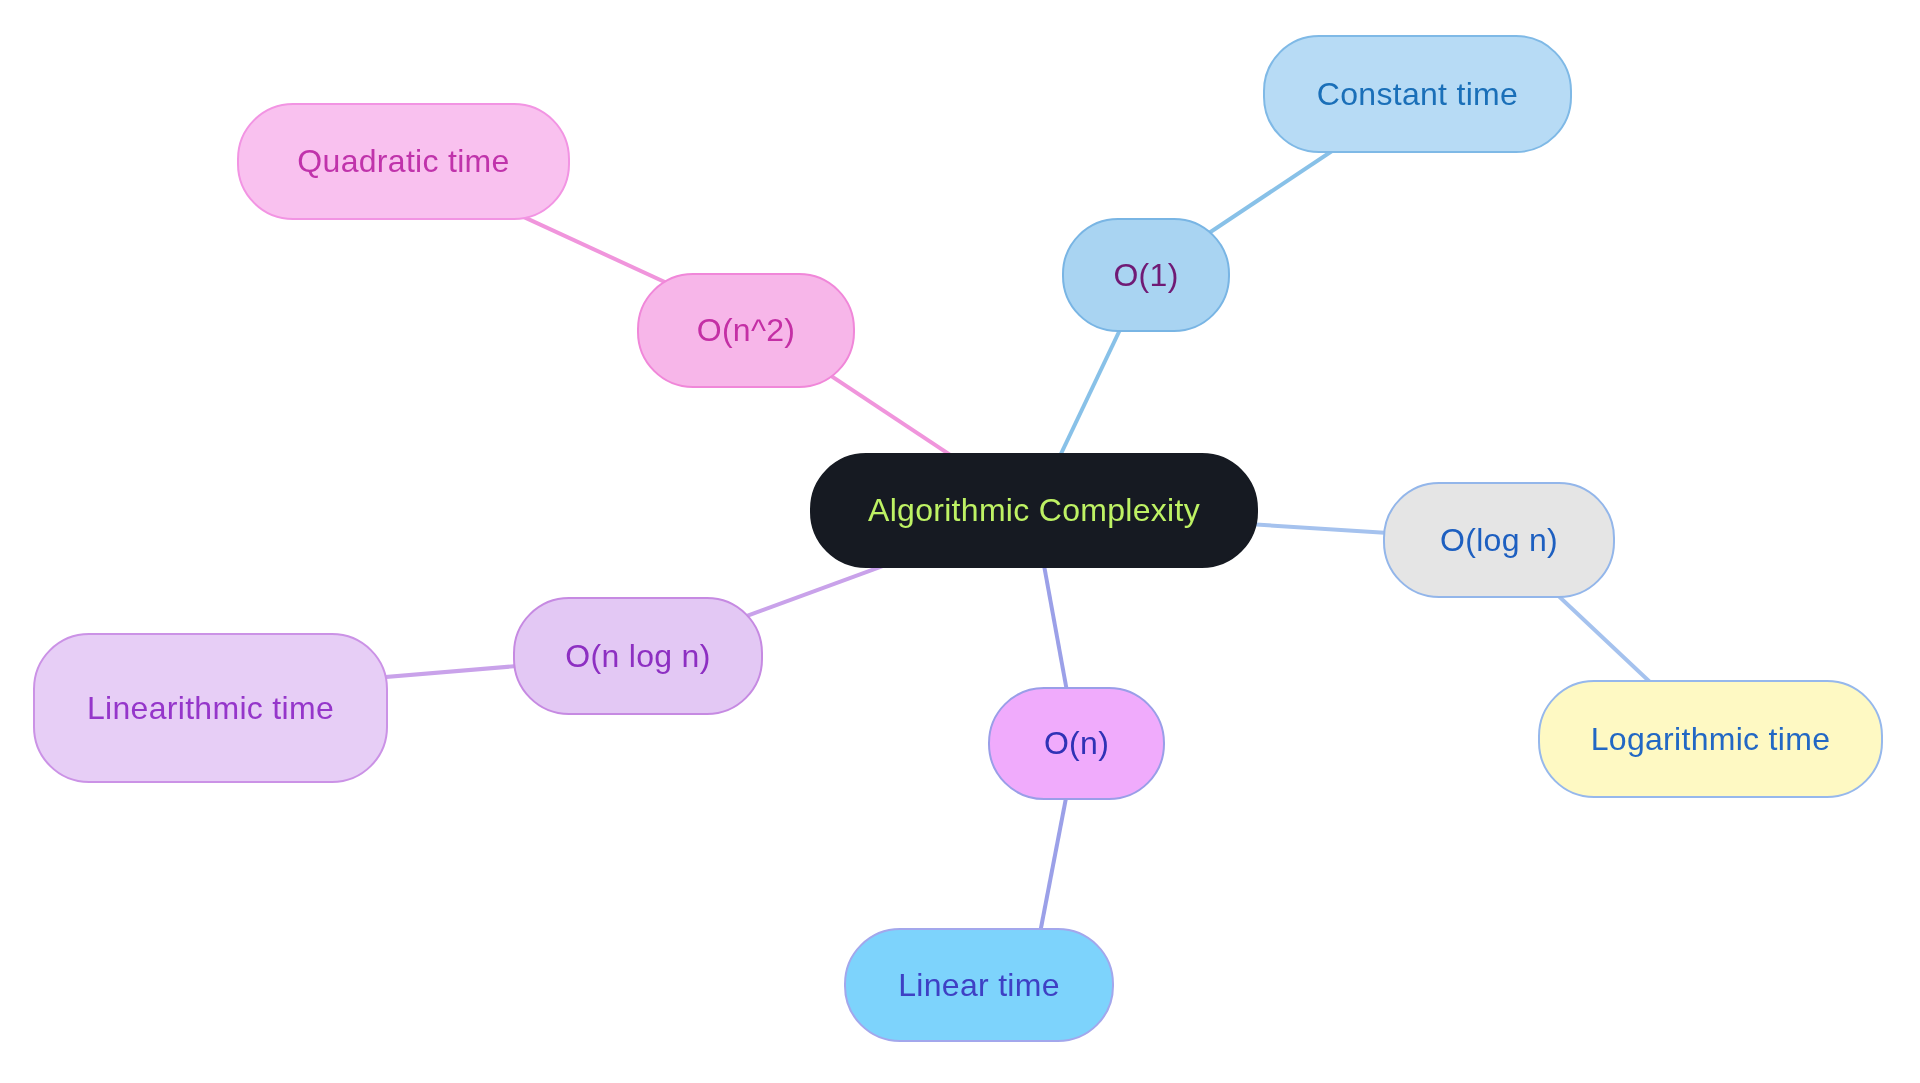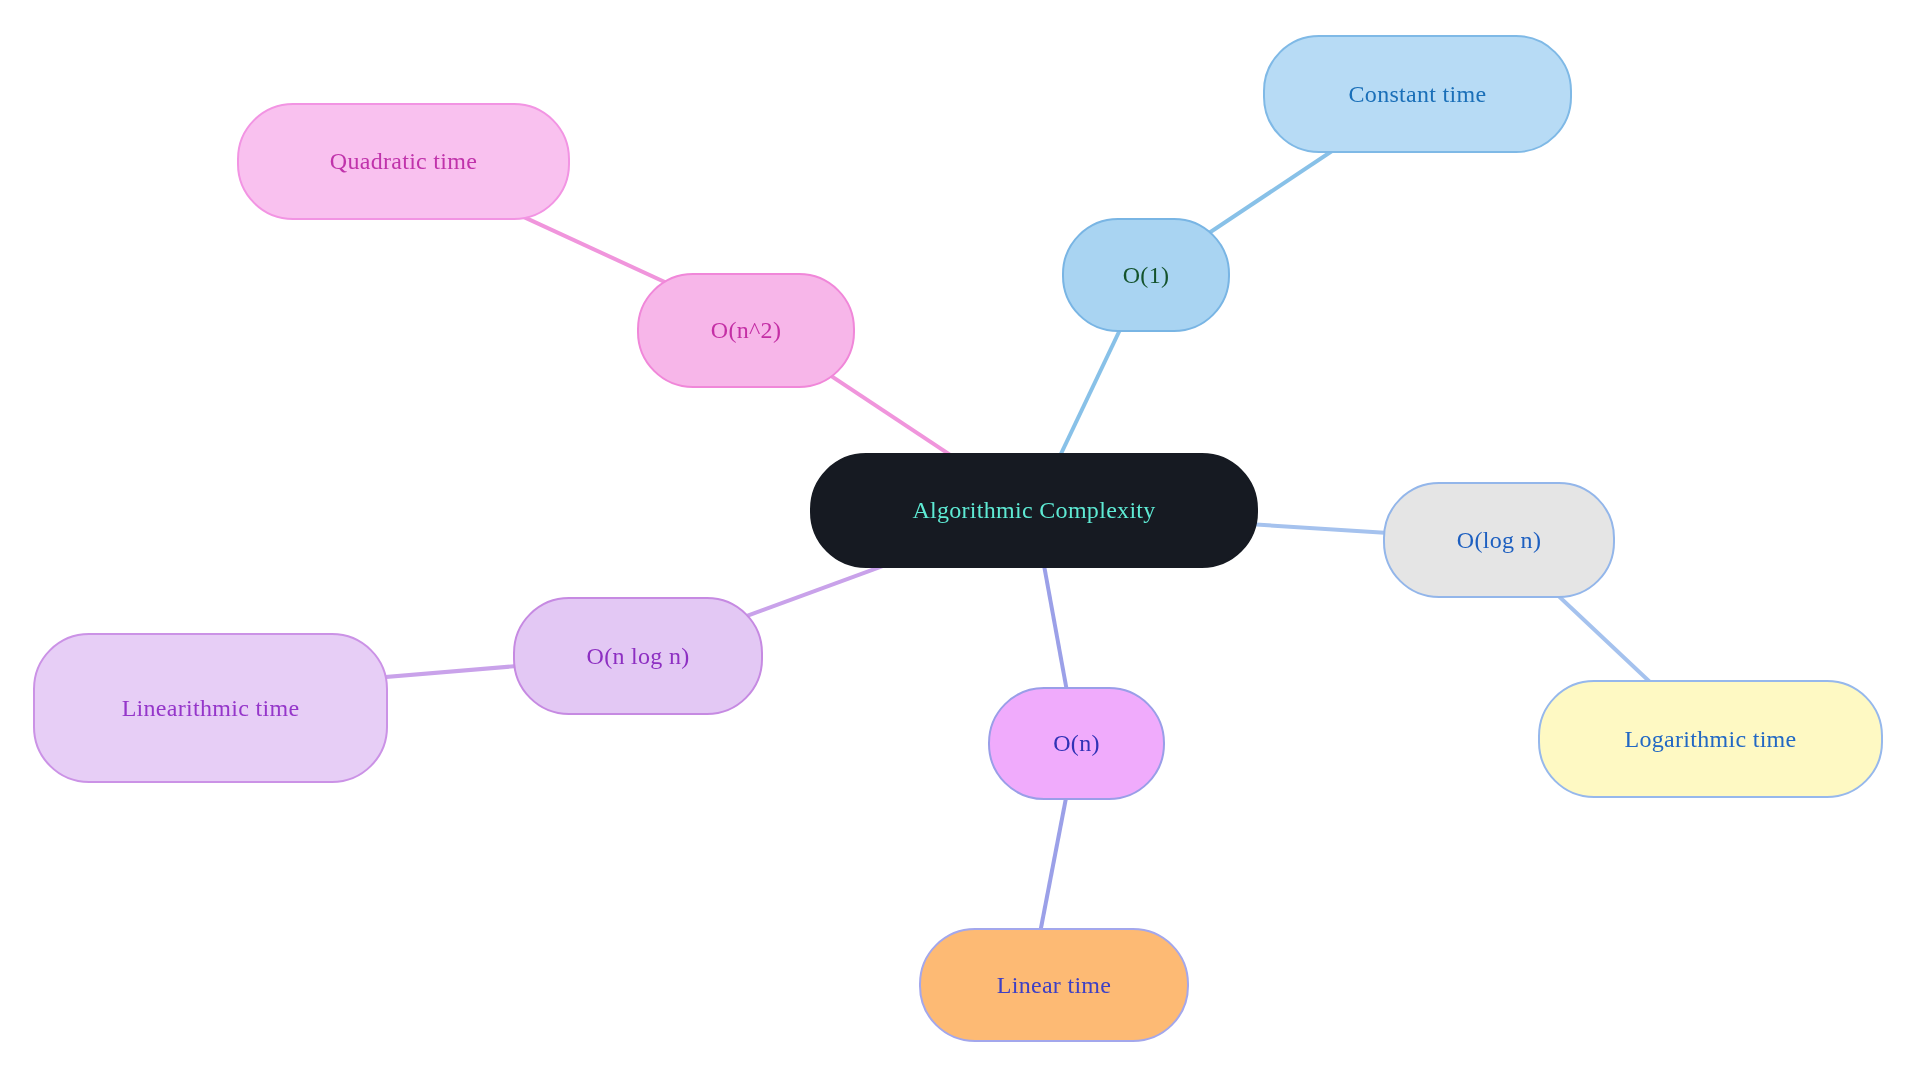--- a/index.html
+++ b/index.html
@@ -25,49 +25,48 @@
   }
   .node {
     position: absolute;
     z-index: 1;
     display: flex;
     align-items: center;
     justify-content: center;
     box-sizing: border-box;
     border: 2px solid transparent;
     border-radius: 56px;
-    font-size: 24px;
+    font-size: 32px;
     letter-spacing: 0.3px;
     white-space: nowrap;
     cursor: pointer;
     user-select: none;
-    font-family: Liberation Serif, serif;
   }
 </style>
 </head>
 <body>
 
 <div class="canvas">
   <svg id="edges" viewBox="0 0 1920 1083">
       <line x1="1034" y1="510.5" x2="1146" y2="275" stroke="#88c1e8" stroke-width="4"></line>
       <line x1="1146" y1="275" x2="1417.5" y2="94" stroke="#88c1e8" stroke-width="4"></line>
       <line x1="1034" y1="510.5" x2="1499" y2="540" stroke="#a5c2ee" stroke-width="4"></line>
       <line x1="1499" y1="540" x2="1710.5" y2="739" stroke="#a5c2ee" stroke-width="4"></line>
       <line x1="1034" y1="510.5" x2="1076.5" y2="743.5" stroke="#9ba0e8" stroke-width="4"></line>
       <line x1="1076.5" y1="743.5" x2="1030" y2="985" stroke="#9ba0e8" stroke-width="4"></line>
       <line x1="1034" y1="510.5" x2="638" y2="656" stroke="#c9a2ea" stroke-width="4"></line>
       <line x1="638" y1="656" x2="210.5" y2="691.5" stroke="#c9a2ea" stroke-width="4"></line>
       <line x1="1034" y1="510.5" x2="746" y2="319.5" stroke="#f095dc" stroke-width="4"></line>
       <line x1="746" y1="319.5" x2="403.5" y2="161.5" stroke="#f095dc" stroke-width="4"></line>
     </svg>
 
-  <div class="node" style="left: 810px; top: 453px; width: 448px; height: 115px; background: rgb(22, 26, 34); border-color: rgb(22, 26, 34); color: #5eead4;">Algorithmic Complexity</div>
-  <div class="node" style="left: 1062px; top: 218px; width: 168px; height: 114px; background: rgb(169, 212, 242); border-color: rgb(121, 181, 228); color: #14532d;">O(1)</div>
+  <div class="node" style="left: 810px; top: 453px; width: 448px; height: 115px; background: rgb(22, 26, 34); border-color: rgb(22, 26, 34); color: #bef264;">Algorithmic Complexity</div>
+  <div class="node" style="left: 1062px; top: 218px; width: 168px; height: 114px; background: rgb(169, 212, 242); border-color: rgb(121, 181, 228); color: #701a75;">O(1)</div>
   <div class="node" style="left: 1263px; top: 35px; width: 309px; height: 118px; background: rgb(183, 219, 245); border-color: rgb(127, 185, 230); color: rgb(26, 111, 184);">Constant time</div>
   <div class="node" style="left: 1383px; top: 482px; width: 232px; height: 116px; background: #e5e5e5; border-color: rgb(147, 182, 234); color: rgb(29, 95, 192);">O(log n)</div>
   <div class="node" style="left: 1538px; top: 680px; width: 345px; height: 118px; background: #fef9c3; border-color: rgb(150, 184, 236); color: rgb(34, 104, 196);">Logarithmic time</div>
   <div class="node" style="left: 988px; top: 687px; width: 177px; height: 113px; background: #f0abfc; border-color: rgb(154, 158, 232); color: rgb(48, 50, 182);">O(n)</div>
-  <div class="node" style="left: 919px; top: 928px; width: 270px; height: 114px; background: #fdba74; border-color: rgb(163, 167, 236); color: rgb(62, 64, 196);">Linear time</div>
+  <div class="node" style="left: 844px; top: 928px; width: 270px; height: 114px; background: #7dd3fc; border-color: rgb(163, 167, 236); color: rgb(62, 64, 196);">Linear time</div>
   <div class="node" style="left: 513px; top: 597px; width: 250px; height: 118px; background: rgb(227, 200, 244); border-color: rgb(198, 138, 226); color: rgb(141, 47, 194);">O(n log n)</div>
   <div class="node" style="left: 33px; top: 633px; width: 355px; height: 150px; background: rgb(231, 206, 246); border-color: rgb(203, 146, 230); color: rgb(149, 54, 202);">Linearithmic time</div>
   <div class="node" style="left: 637px; top: 273px; width: 218px; height: 115px; background: rgb(247, 182, 233); border-color: rgb(240, 135, 217); color: rgb(196, 47, 165);">O(n^2)</div>
   <div class="node" style="left: 237px; top: 103px; width: 333px; height: 117px; background: rgb(249, 193, 239); border-color: rgb(242, 148, 227); color: rgb(192, 51, 171);">Quadratic time</div>
 </div>
 
 </body></html>

